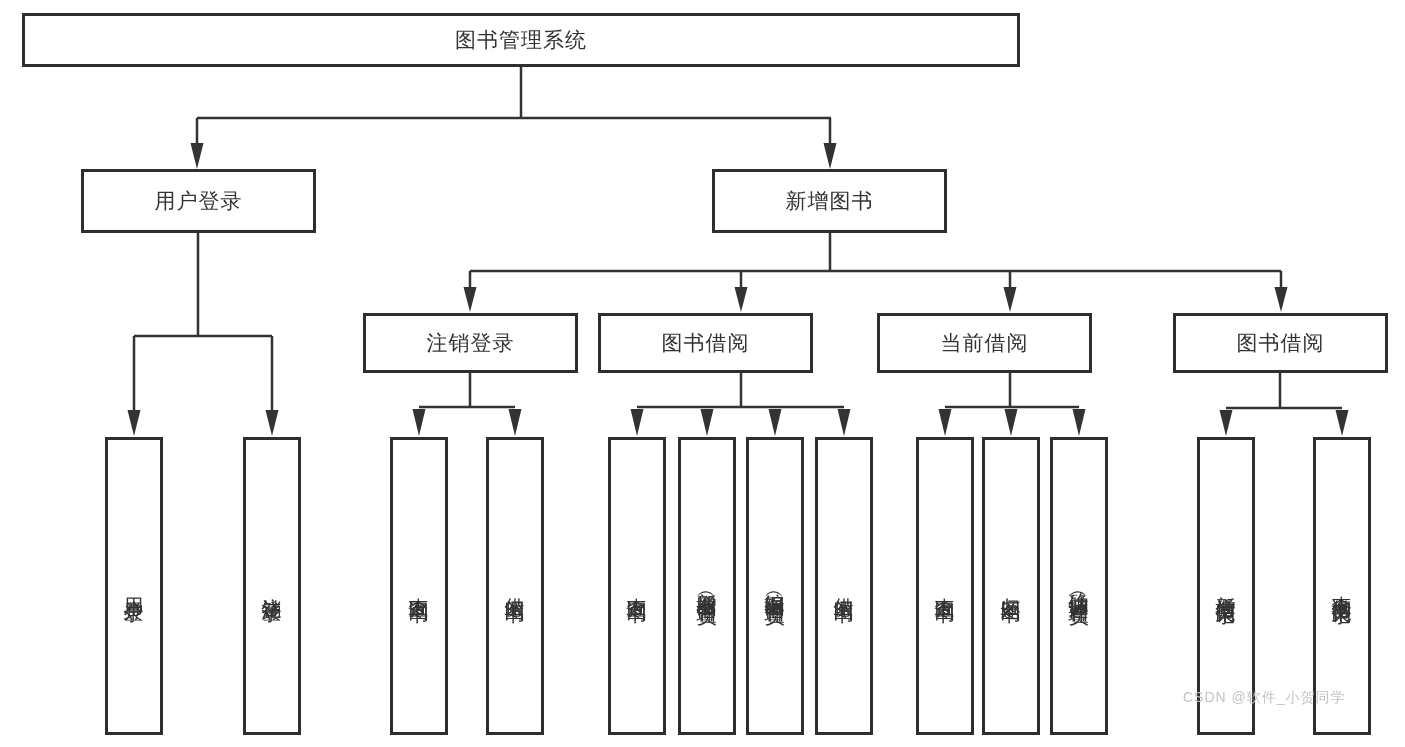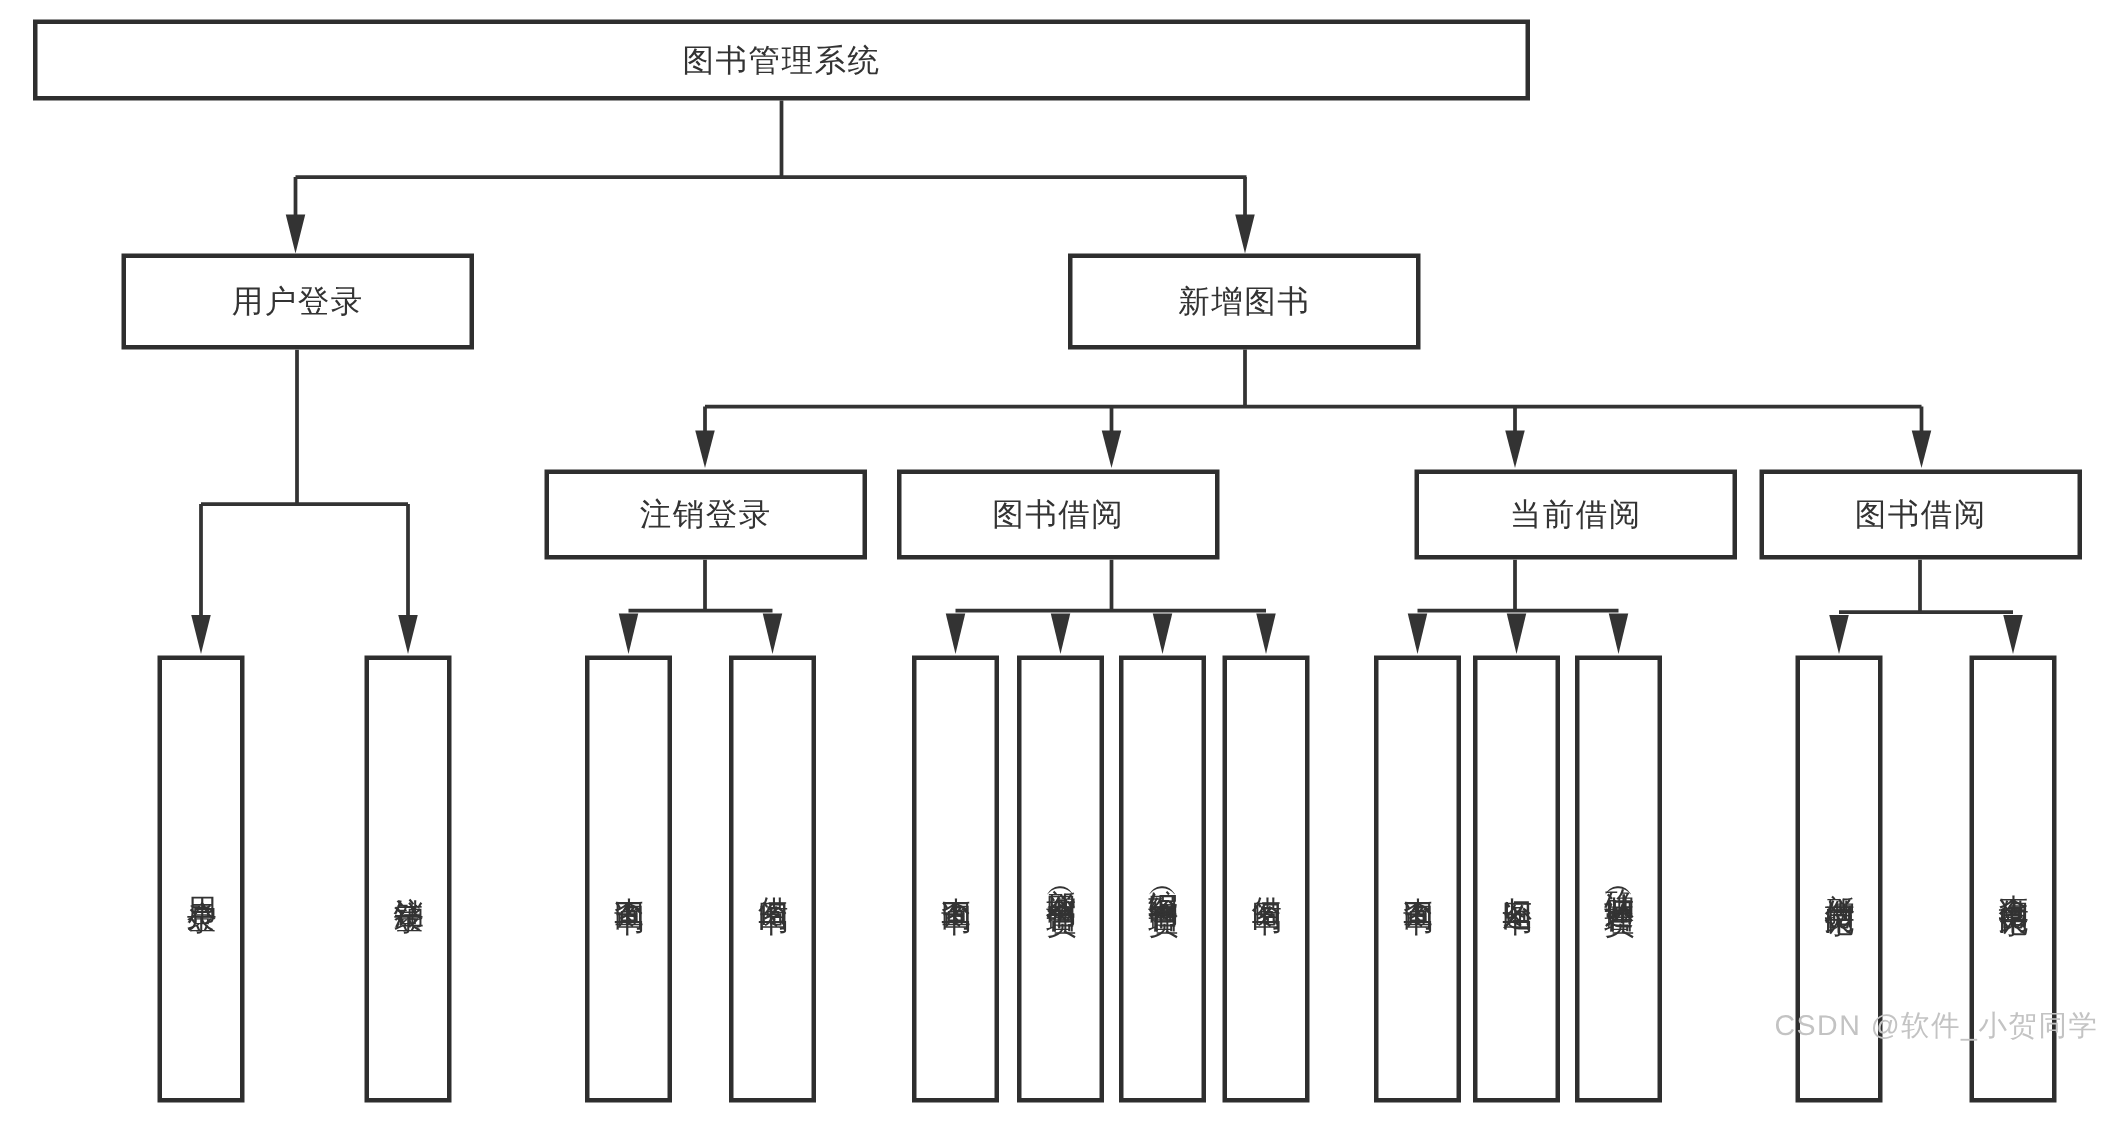--- a/index.html
+++ b/index.html
@@ -15,22 +15,22 @@
   .hbox{font-size:21px;letter-spacing:1px;}
   .root{left:22px;top:13px;width:998px;height:54px;}
   .l2{top:169px;width:235px;height:64px;}
   .l3{top:313px;width:215px;height:60px;}
   .leaf{top:437px;width:58px;height:298px;}
   .vtext{
     writing-mode:vertical-lr;text-orientation:mixed;
     font-size:20px;line-height:1.6;letter-spacing:2px;white-space:nowrap;
   }
   #watermark{
-    position:absolute;left:1183px;top:671px;z-index:3;
-    font-size:19px;color:#c3c3c3;letter-spacing:1px;white-space:nowrap;
+    position:absolute;left:1183px;top:689px;z-index:3;
+    font-size:14px;color:#c3c3c3;letter-spacing:1px;white-space:nowrap;
   }
 </style>
 </head>
 <body>
 
 <div id="canvas">
 
   <svg id="connectors" width="1405" height="747" viewBox="0 0 1405 747">
     <g stroke="#333333" stroke-width="2.5" fill="none">
 
@@ -100,21 +100,21 @@
   <div class="box l2 hbox" style="left:712px;">
     <span>新增图书</span>
   </div>
 
   <div class="box l3 hbox" style="left:363px;">
     <span>注销登录</span>
   </div>
   <div class="box l3 hbox" style="left:598px;">
     <span>图书借阅</span>
   </div>
-  <div class="box l3 hbox" style="left:943px;">
+  <div class="box l3 hbox" style="left:877px;">
     <span>当前借阅</span>
   </div>
   <div class="box l3 hbox" style="left:1173px;">
     <span>图书借阅</span>
   </div>
 
   <div class="box leaf" style="left:105px;">
     <span class="vtext">用户登录</span>
   </div>
   <div class="box leaf" style="left:243px;">

